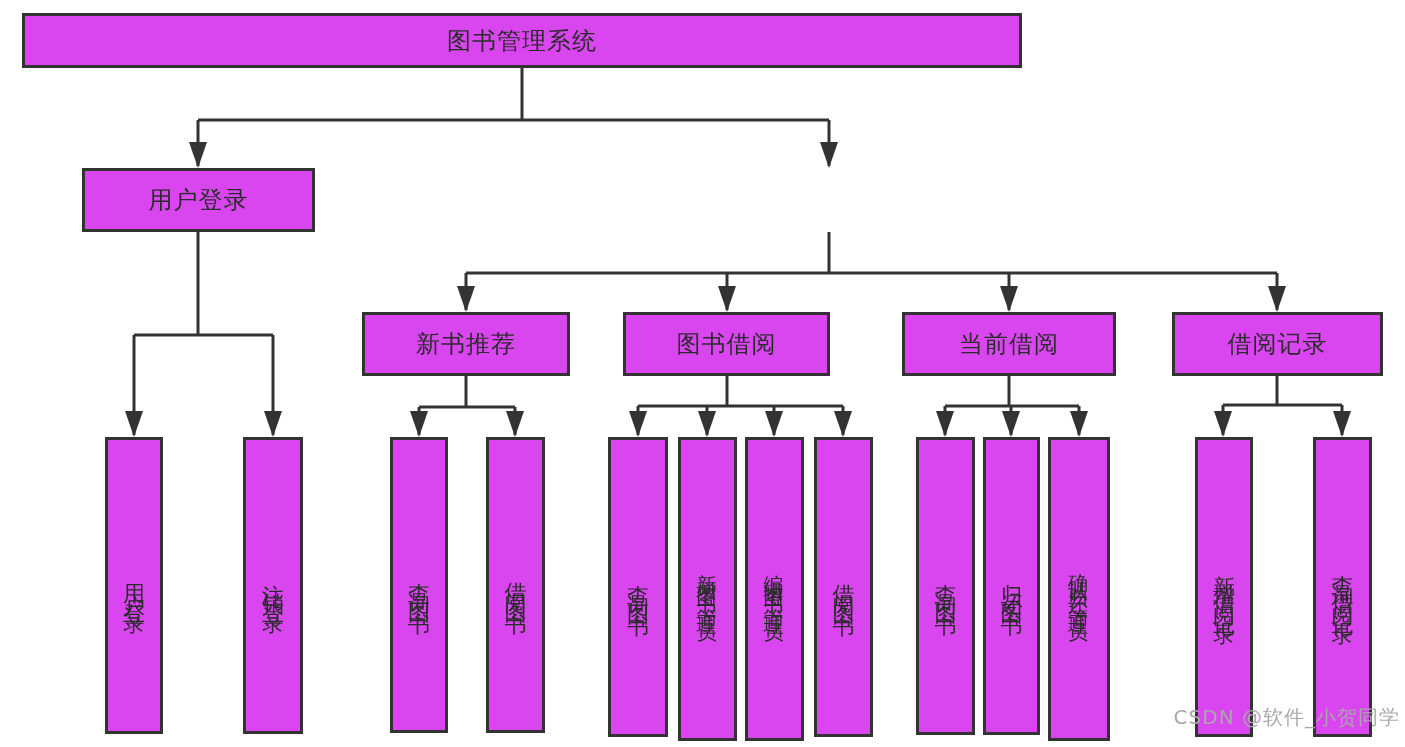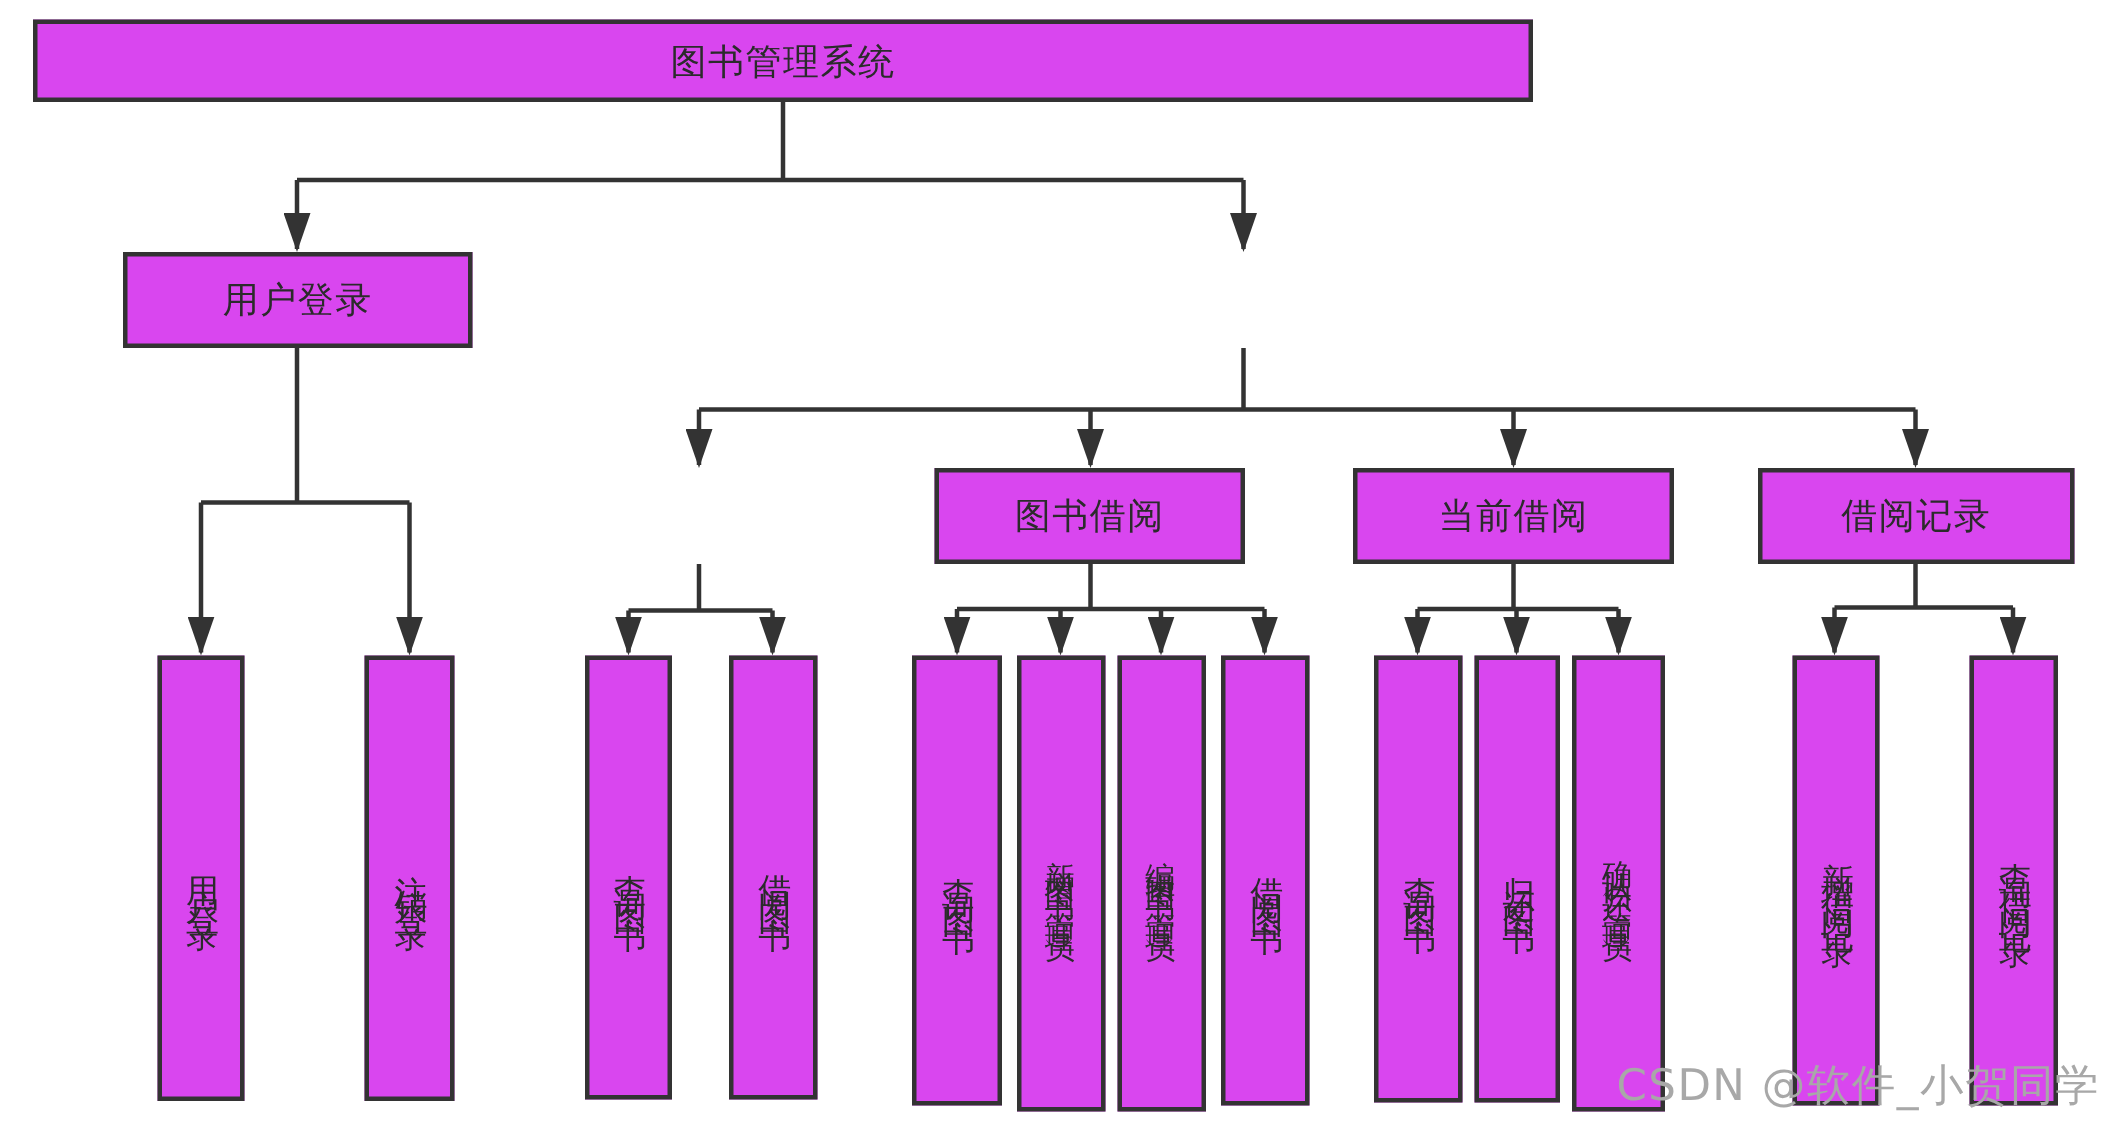--- a/index.html
+++ b/index.html
@@ -28,21 +28,21 @@
     writing-mode:vertical-rl;
     text-orientation:mixed;
     font-size:22px;
     letter-spacing:10px;
     white-space:nowrap;
   }
   .leaf.dense{font-size:20px;letter-spacing:7px;}
   #watermark{
     position:absolute;
     right:5px;top:704px;
-    font-size:29px;
+    font-size:20px;
     color:#a8a8a8;
     letter-spacing:1px;
   }
 </style>
 </head>
 <body>
 
 <div id="stage">
 
   <svg id="wires" width="1405" height="747" viewBox="0 0 1405 747">
@@ -107,20 +107,21 @@
         <path d="M1223 405 V435" marker-end="url(#arrow)"></path>
         <path d="M1342 405 V435" marker-end="url(#arrow)"></path>
       </g>
     </g>
   </svg>
 
   <div class="node hbox root">图书管理系统</div>
 
   <div class="node hbox" style="left:82px;top:168px;width:233px;height:64px;">用户登录</div>
 
+  <div class="node hbox" style="left:362px;top:312px;width:208px;height:64px;">新书推荐</div>
   <div class="node hbox" style="left:623px;top:312px;width:207px;height:64px;text-align:center;">图书借阅</div>
   <div class="node hbox" style="left:1172px;top:312px;width:211px;height:64px;">借阅记录</div>
   <div class="node hbox" style="left:902px;top:312px;width:214px;height:64px;">当前借阅</div>
 
   <div class="node leaf" style="left:105px;width:58px;height:297px;">用户登录</div>
   <div class="node leaf" style="left:243px;width:60px;height:297px;">注销登录</div>
 
   <div class="node leaf" style="left:390px;width:58px;height:296px;">查询图书</div>
   <div class="node leaf" style="left:486px;width:59px;height:296px;">借阅图书</div>
 

